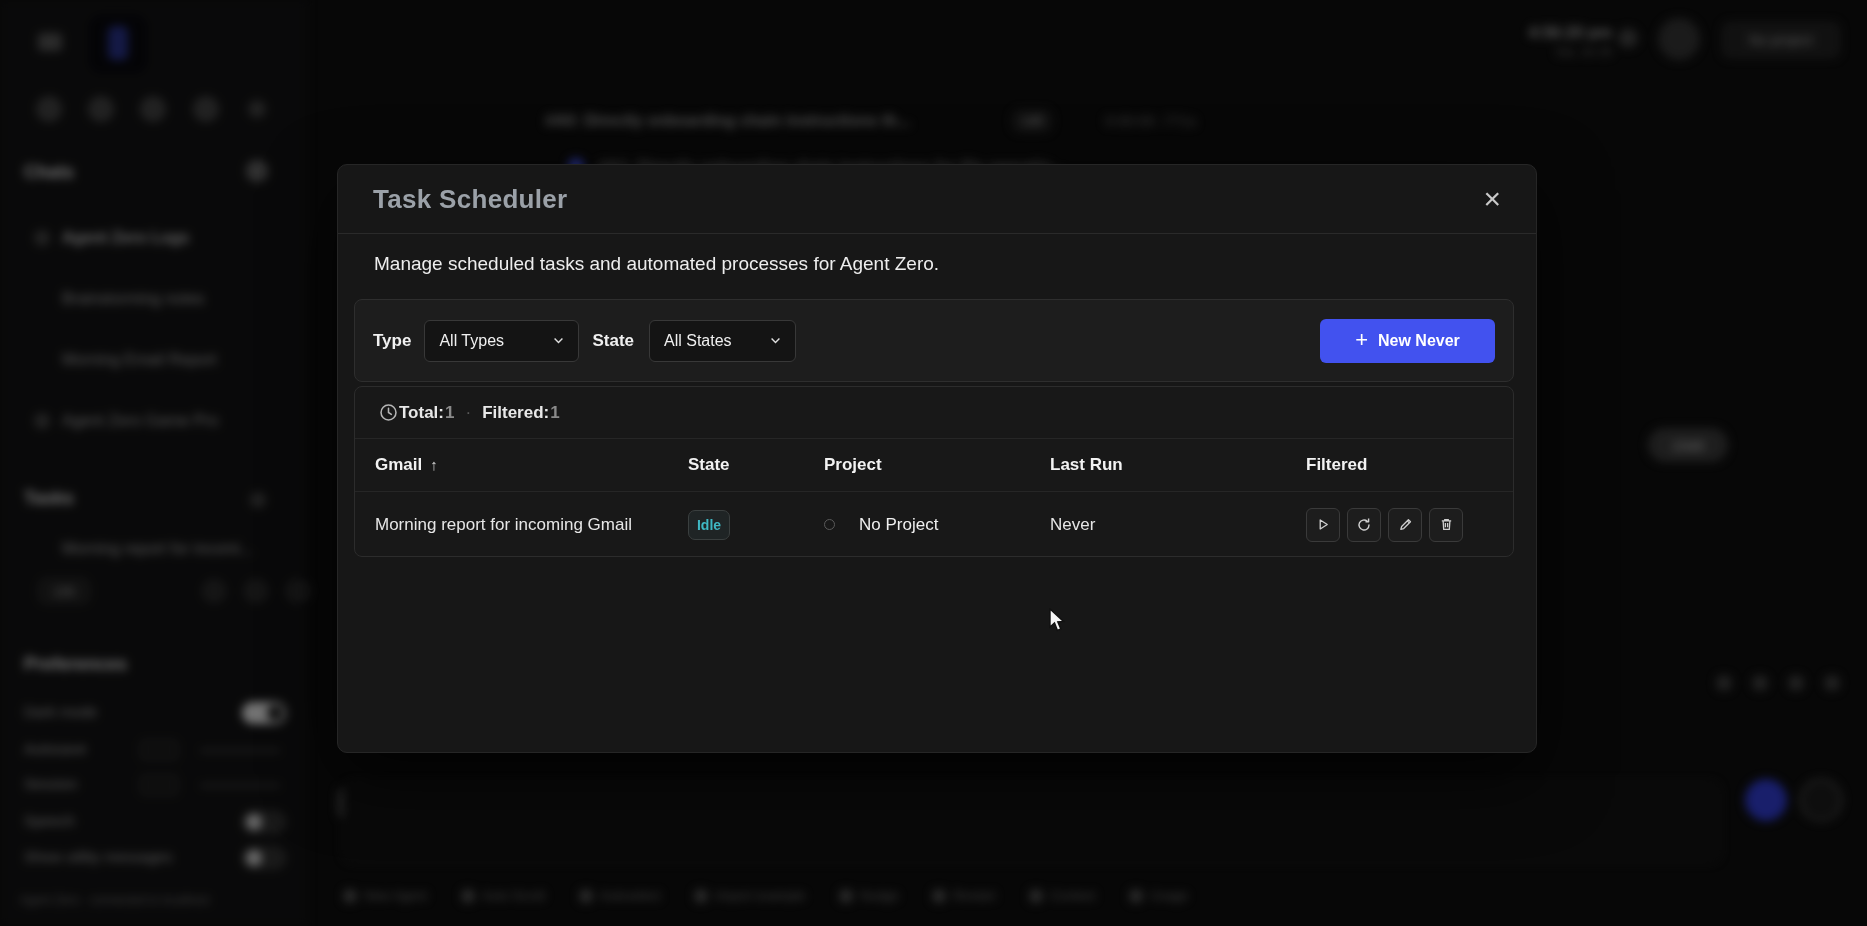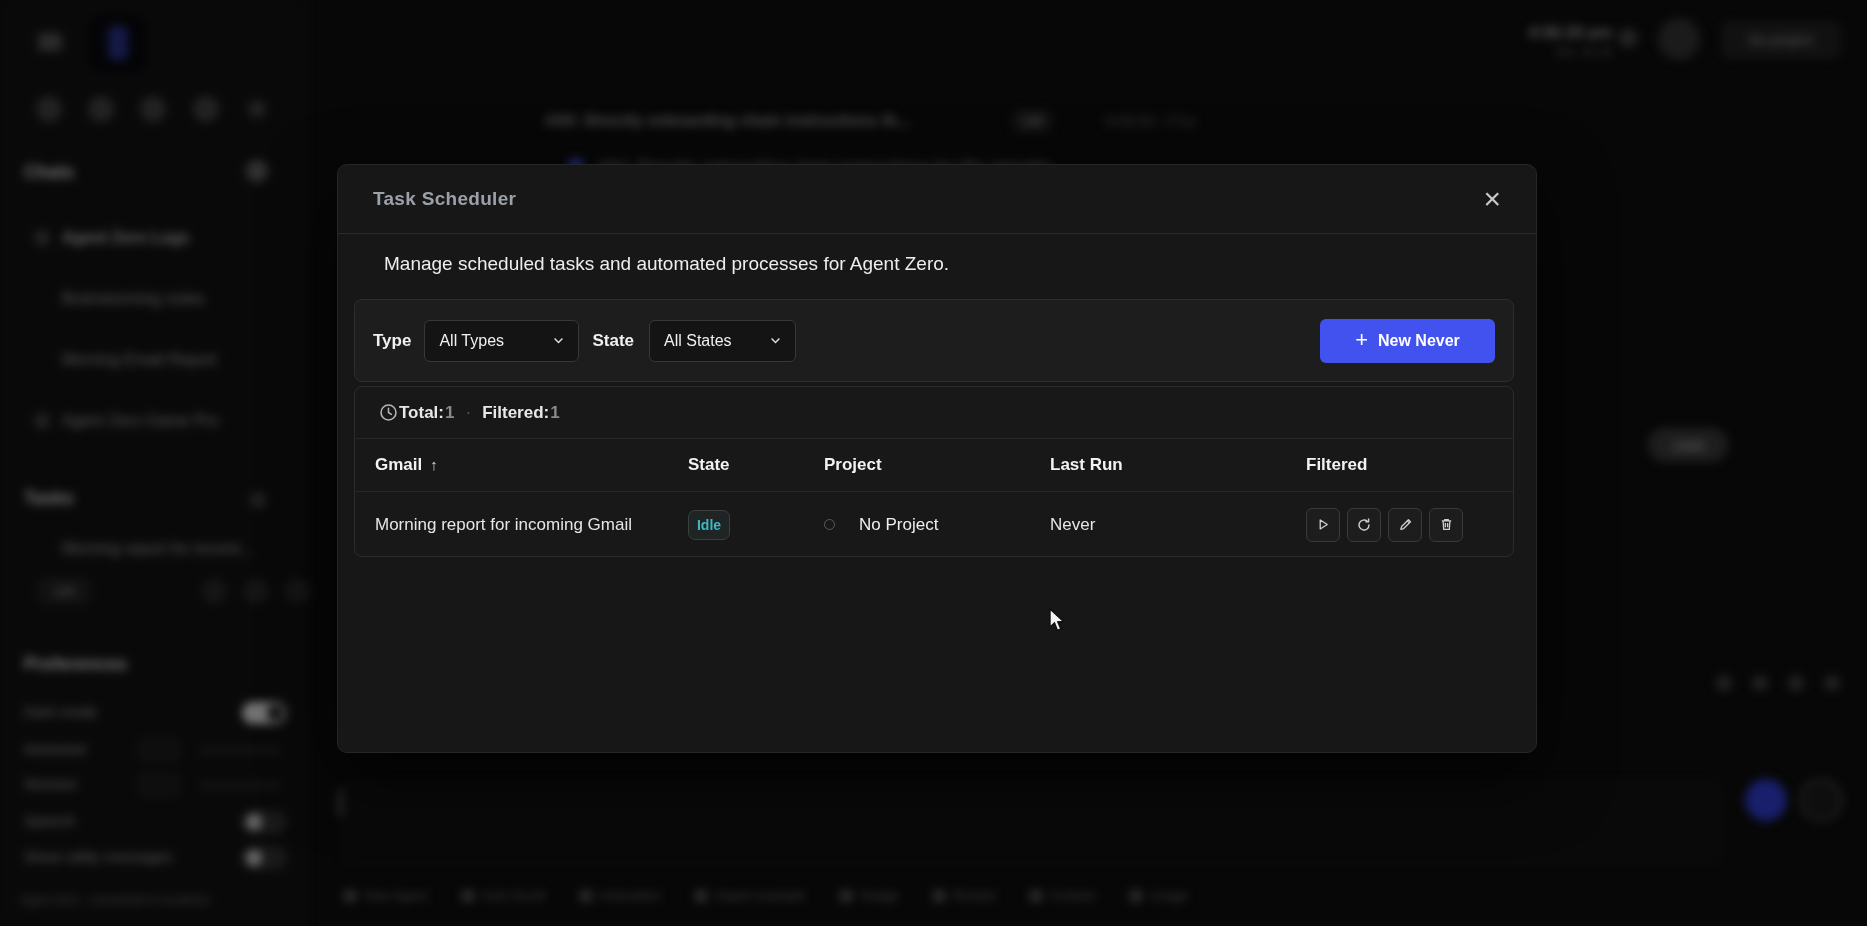--- a/index.html
+++ b/index.html
@@ -33,23 +33,23 @@
   
   #overlay { position:absolute; inset:0; background:rgba(5,5,5,0.45); }
 
   
   #modal { position:absolute; left:337px; top:164px; width:1200px; height:589px;
     background:#171717; border:1px solid #262626; border-radius:10px;
     box-shadow:0 24px 70px rgba(0,0,0,.65); }
   #modal-header { position:absolute; left:0; top:0; width:100%; height:69px;
     display:flex; align-items:center; justify-content:space-between; padding:0 35px;
     border-bottom:1px solid #2a2a2a; }
-  #modal-title { color:#9ba1a8; font-size:19px; font-weight:bold; letter-spacing:.3px; }
+  #modal-title { color:#9ba1a8; font-size:26px; font-weight:bold; letter-spacing:.3px; }
   #modal-close { color:#c9c9c9; font-size:30px; line-height:1; cursor:pointer; background:none; border:none; }
-  #modal-sub { position:absolute; left:46px; top:88px; color:#ededed; font-size:19px; }
+  #modal-sub { position:absolute; left:36px; top:88px; color:#ededed; font-size:19px; }
 
   #filter-card { position:absolute; left:16px; top:134px; width:1160px; height:83px;
     background:#1d1d1d; border:1px solid #2e2e2e; border-radius:8px;
     display:flex; align-items:center; padding:0 18px; gap:13px; }
   .f-label { color:#f0f0f0; font-size:17px; font-weight:bold; }
   .select { height:42px; background:#141414; border:1px solid #383838; border-radius:6px;
     color:#f0f0f0; font-size:16px; display:flex; align-items:center; justify-content:space-between;
     padding:0 14px; cursor:pointer; }
   #type-select { width:155px;text-align:center; }
   #state-select { width:147px; margin-left:2px; }

